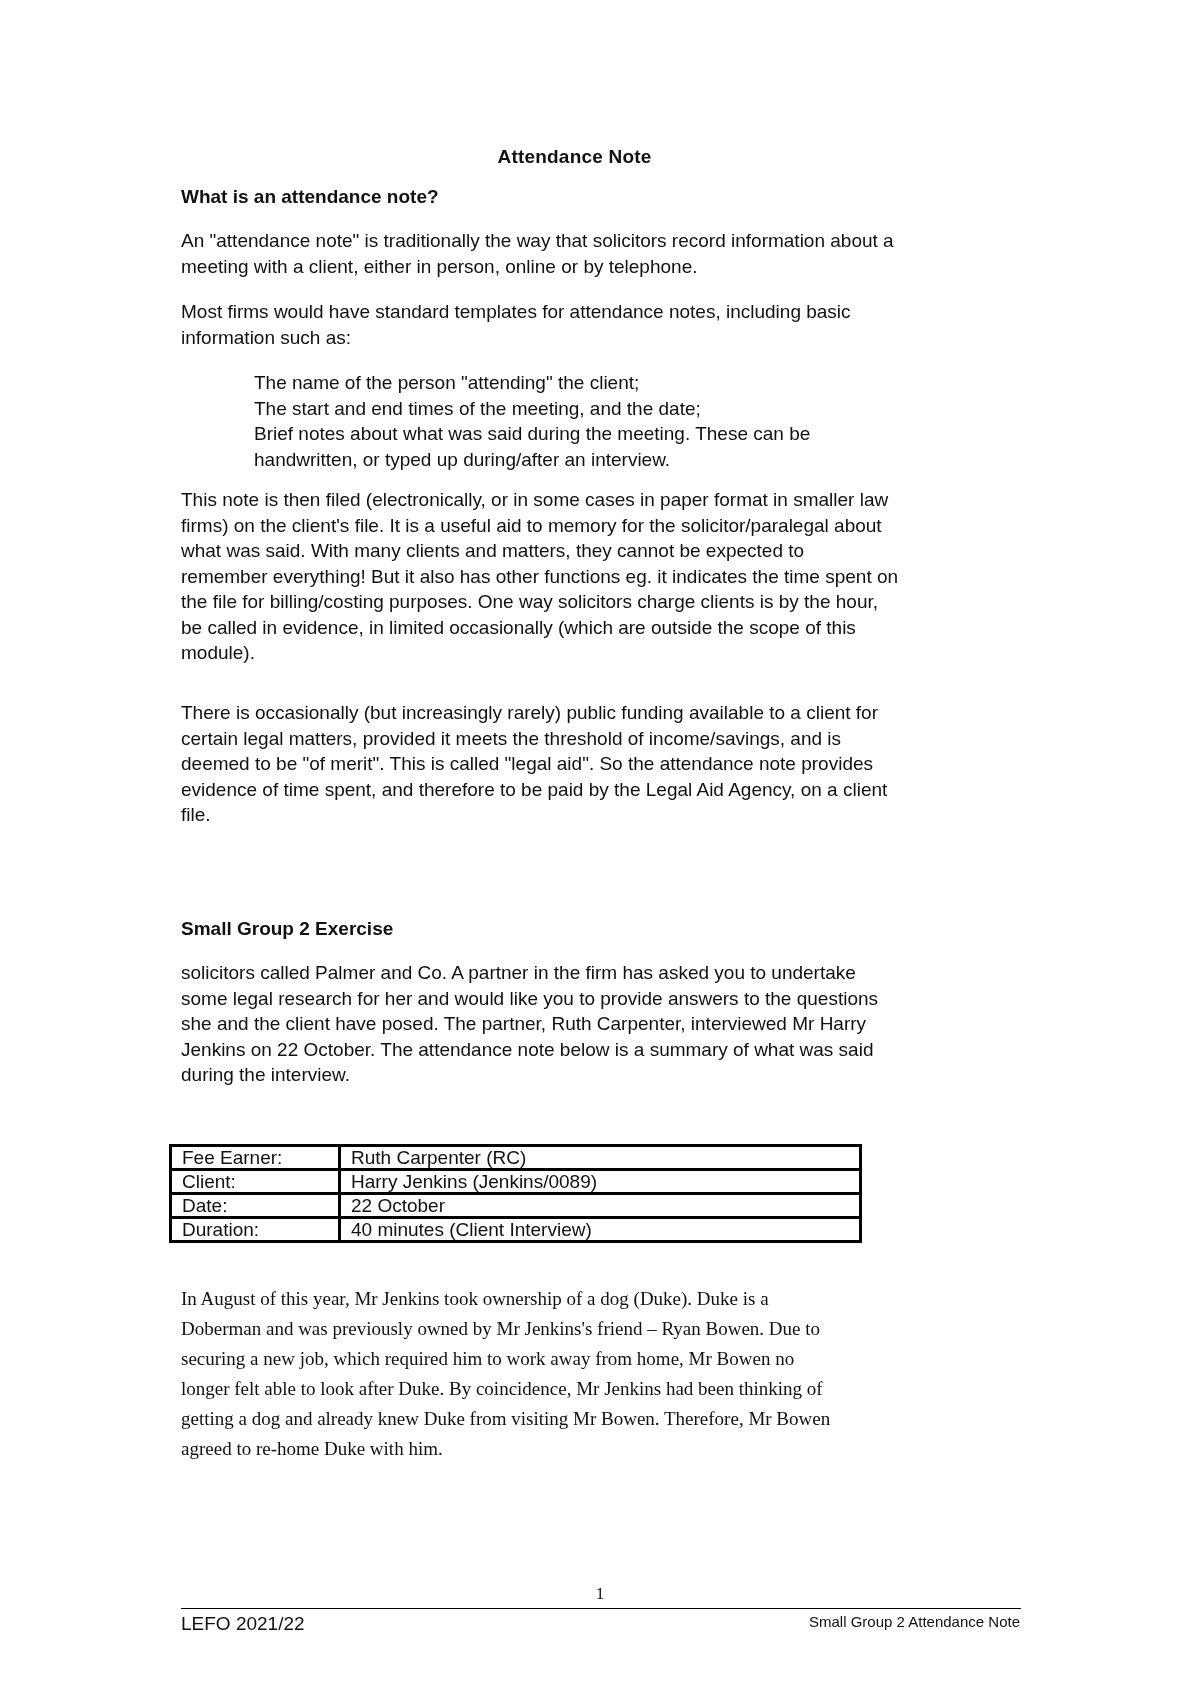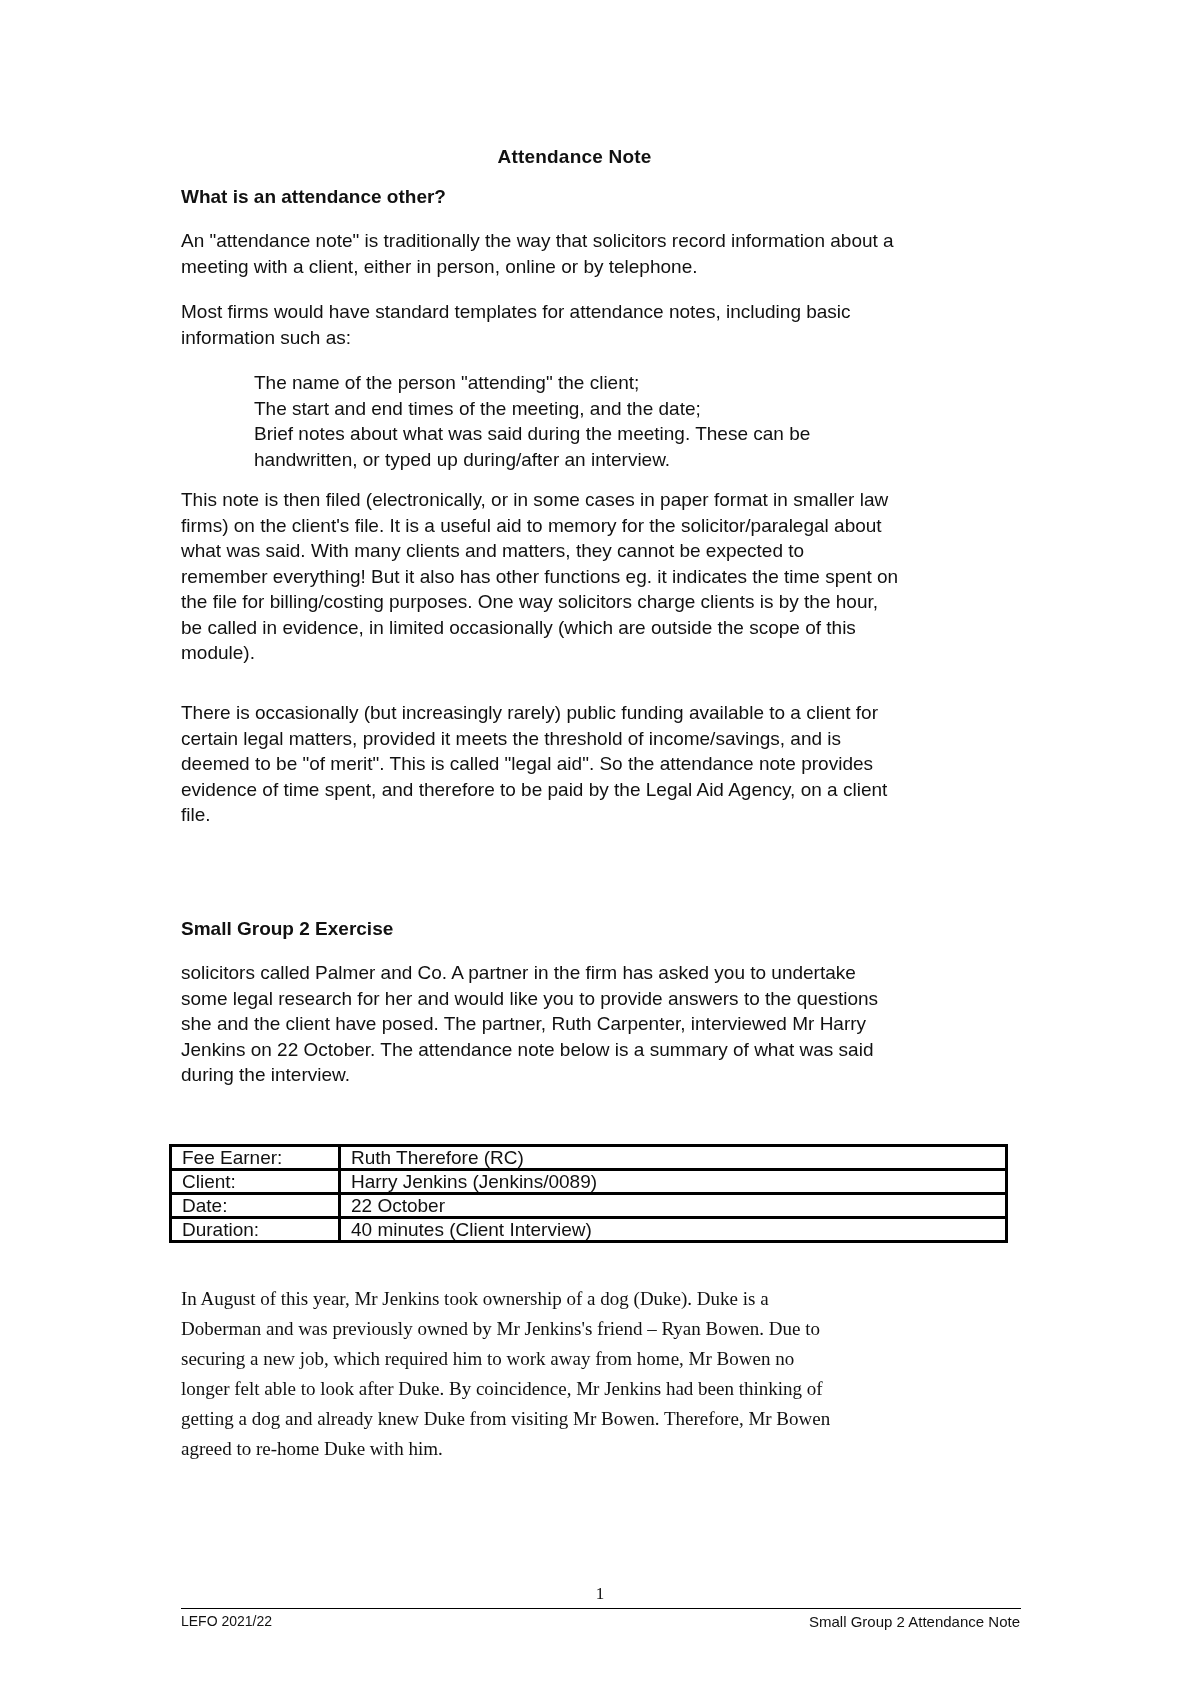--- a/index.html
+++ b/index.html
@@ -11,38 +11,38 @@
     .title { position: absolute; left: 0; width: 1149px; top: 146px; text-align: center;
              font-weight: bold; font-size: 19px; letter-spacing: 0.2px; }
     .heading { position: absolute; left: 181px; font-weight: bold; font-size: 19px; }
     .para { position: absolute; left: 181px; width: 840px; font-size: 19px; line-height: 25.5px;
             margin: 0; }
     .para .ln { display: block; white-space: nowrap; }
     .list { position: absolute; left: 254px; font-size: 19px; line-height: 25.5px; margin: 0; padding: 0; list-style: none; }
     .list li { white-space: nowrap; }
     .story { line-height: 30px; font-family: Liberation Serif, serif; }
 
-    table.note { position: absolute; left: 169px; top: 1144px; width: 839px; border-collapse: collapse;
+    table.note { position: absolute; left: 169px; top: 1144px; width: 693px; border-collapse: collapse;
                  font-size: 19px; }
     table.note td { border: 3px solid #000; padding: 0 10px; height: 20px; line-height: 21px; white-space: nowrap; }
     table.note td.k { width: 146px; }
 
     .pnum { position: absolute; left: 0; width: 1200px; top: 1584px; text-align: center; font-size: 17px; }
     .rule { position: absolute; left: 181px; width: 840px; top: 1608px; height: 0; border-top: 1.5px solid #000; }
-    .foot-l { position: absolute; left: 181px; top: 1613px; font-size: 14px; }
+    .foot-l { position: absolute; left: 181px; top: 1613px; font-size: 19px; }
     .foot-r { position: absolute; right: 180px; top: 1613px; font-size: 15px; }
   </style>
 </head>
 <body>
 
 <div class="page">
 
   <div class="title sans">Attendance Note</div>
 
-  <div class="heading sans" style="top:186px;">What is an attendance other?</div>
+  <div class="heading sans" style="top:186px;">What is an attendance note?</div>
 
   <p class="para sans" style="top:228px;">
     <span class="ln">An "attendance note" is traditionally the way that solicitors record information about a</span>
     <span class="ln">meeting with a client, either in person, online or by telephone.</span>
   </p>
 
   <p class="para sans" style="top:299px;">
     <span class="ln">Most firms would have standard templates for attendance notes, including basic</span>
     <span class="ln">information such as:</span>
   </p>
@@ -79,21 +79,21 @@
     <span class="ln">some legal research for her and would like you to provide answers to the questions</span>
     <span class="ln">she and the client have posed.  The partner, Ruth Carpenter, interviewed Mr Harry</span>
     <span class="ln">Jenkins on 22 October.  The attendance note below is a summary of what was said</span>
     <span class="ln">during the interview.</span>
   </p>
 
   <table class="note sans">
     <tbody>
         <tr>
       <td class="k">Fee Earner:</td>
-      <td>Ruth Therefore (RC)</td>
+      <td>Ruth Carpenter (RC)</td>
     </tr>
     <tr>
       <td class="k">Client:</td>
       <td>Harry Jenkins (Jenkins/0089)</td>
     </tr>
     <tr>
       <td class="k">Date:</td>
       <td>22 October</td>
     </tr>
     <tr>

